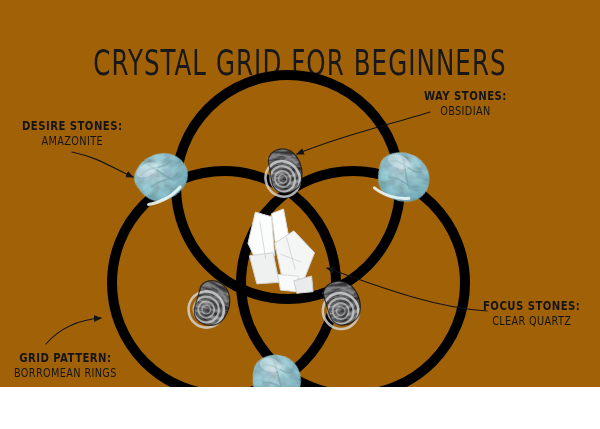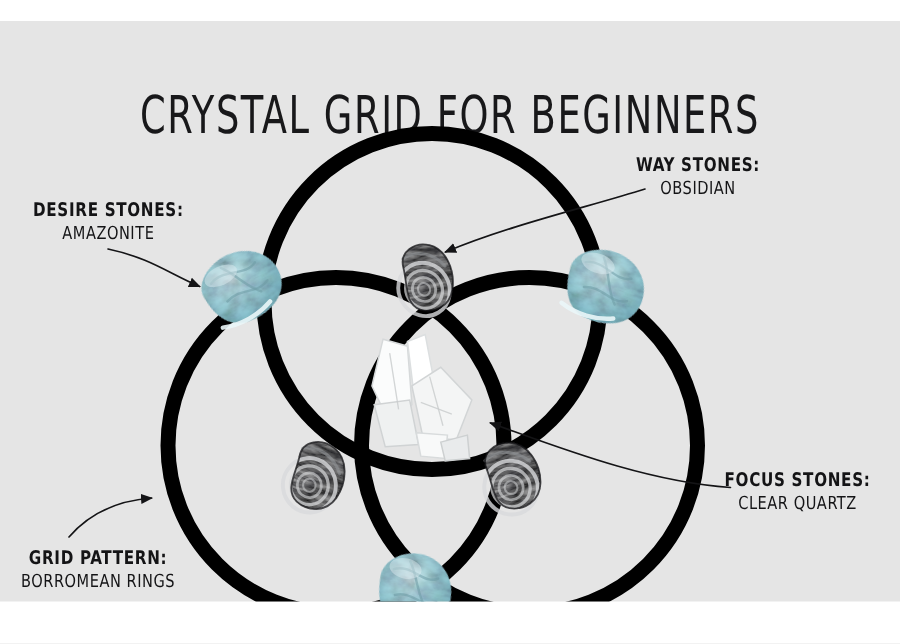--- a/index.html
+++ b/index.html
@@ -4,21 +4,21 @@
 <title>Crystal Grid Infographic</title>
 <style>
   html,body{margin:0;padding:0;}
   body{
     width:600px;height:429px;
     background:#ffffff;
     font-family:"Liberation Sans", sans-serif;
     overflow:hidden;
     position:relative;
   }
-  #root{position:relative;width:600px;height:387px;background:#e5e5e5;overflow:hidden;margin-top:14px;}
+  #root{position:relative;width:600px;height:387px;background:#a16207;overflow:hidden;}
 
   
   #title{
     position:absolute;
     left:0;top:22px;width:600px;
     text-align:center;
     font-family:"DejaVu Sans Condensed","Liberation Sans",sans-serif;
     font-size:31px;
     letter-spacing:1.2px;
     font-weight:400;

